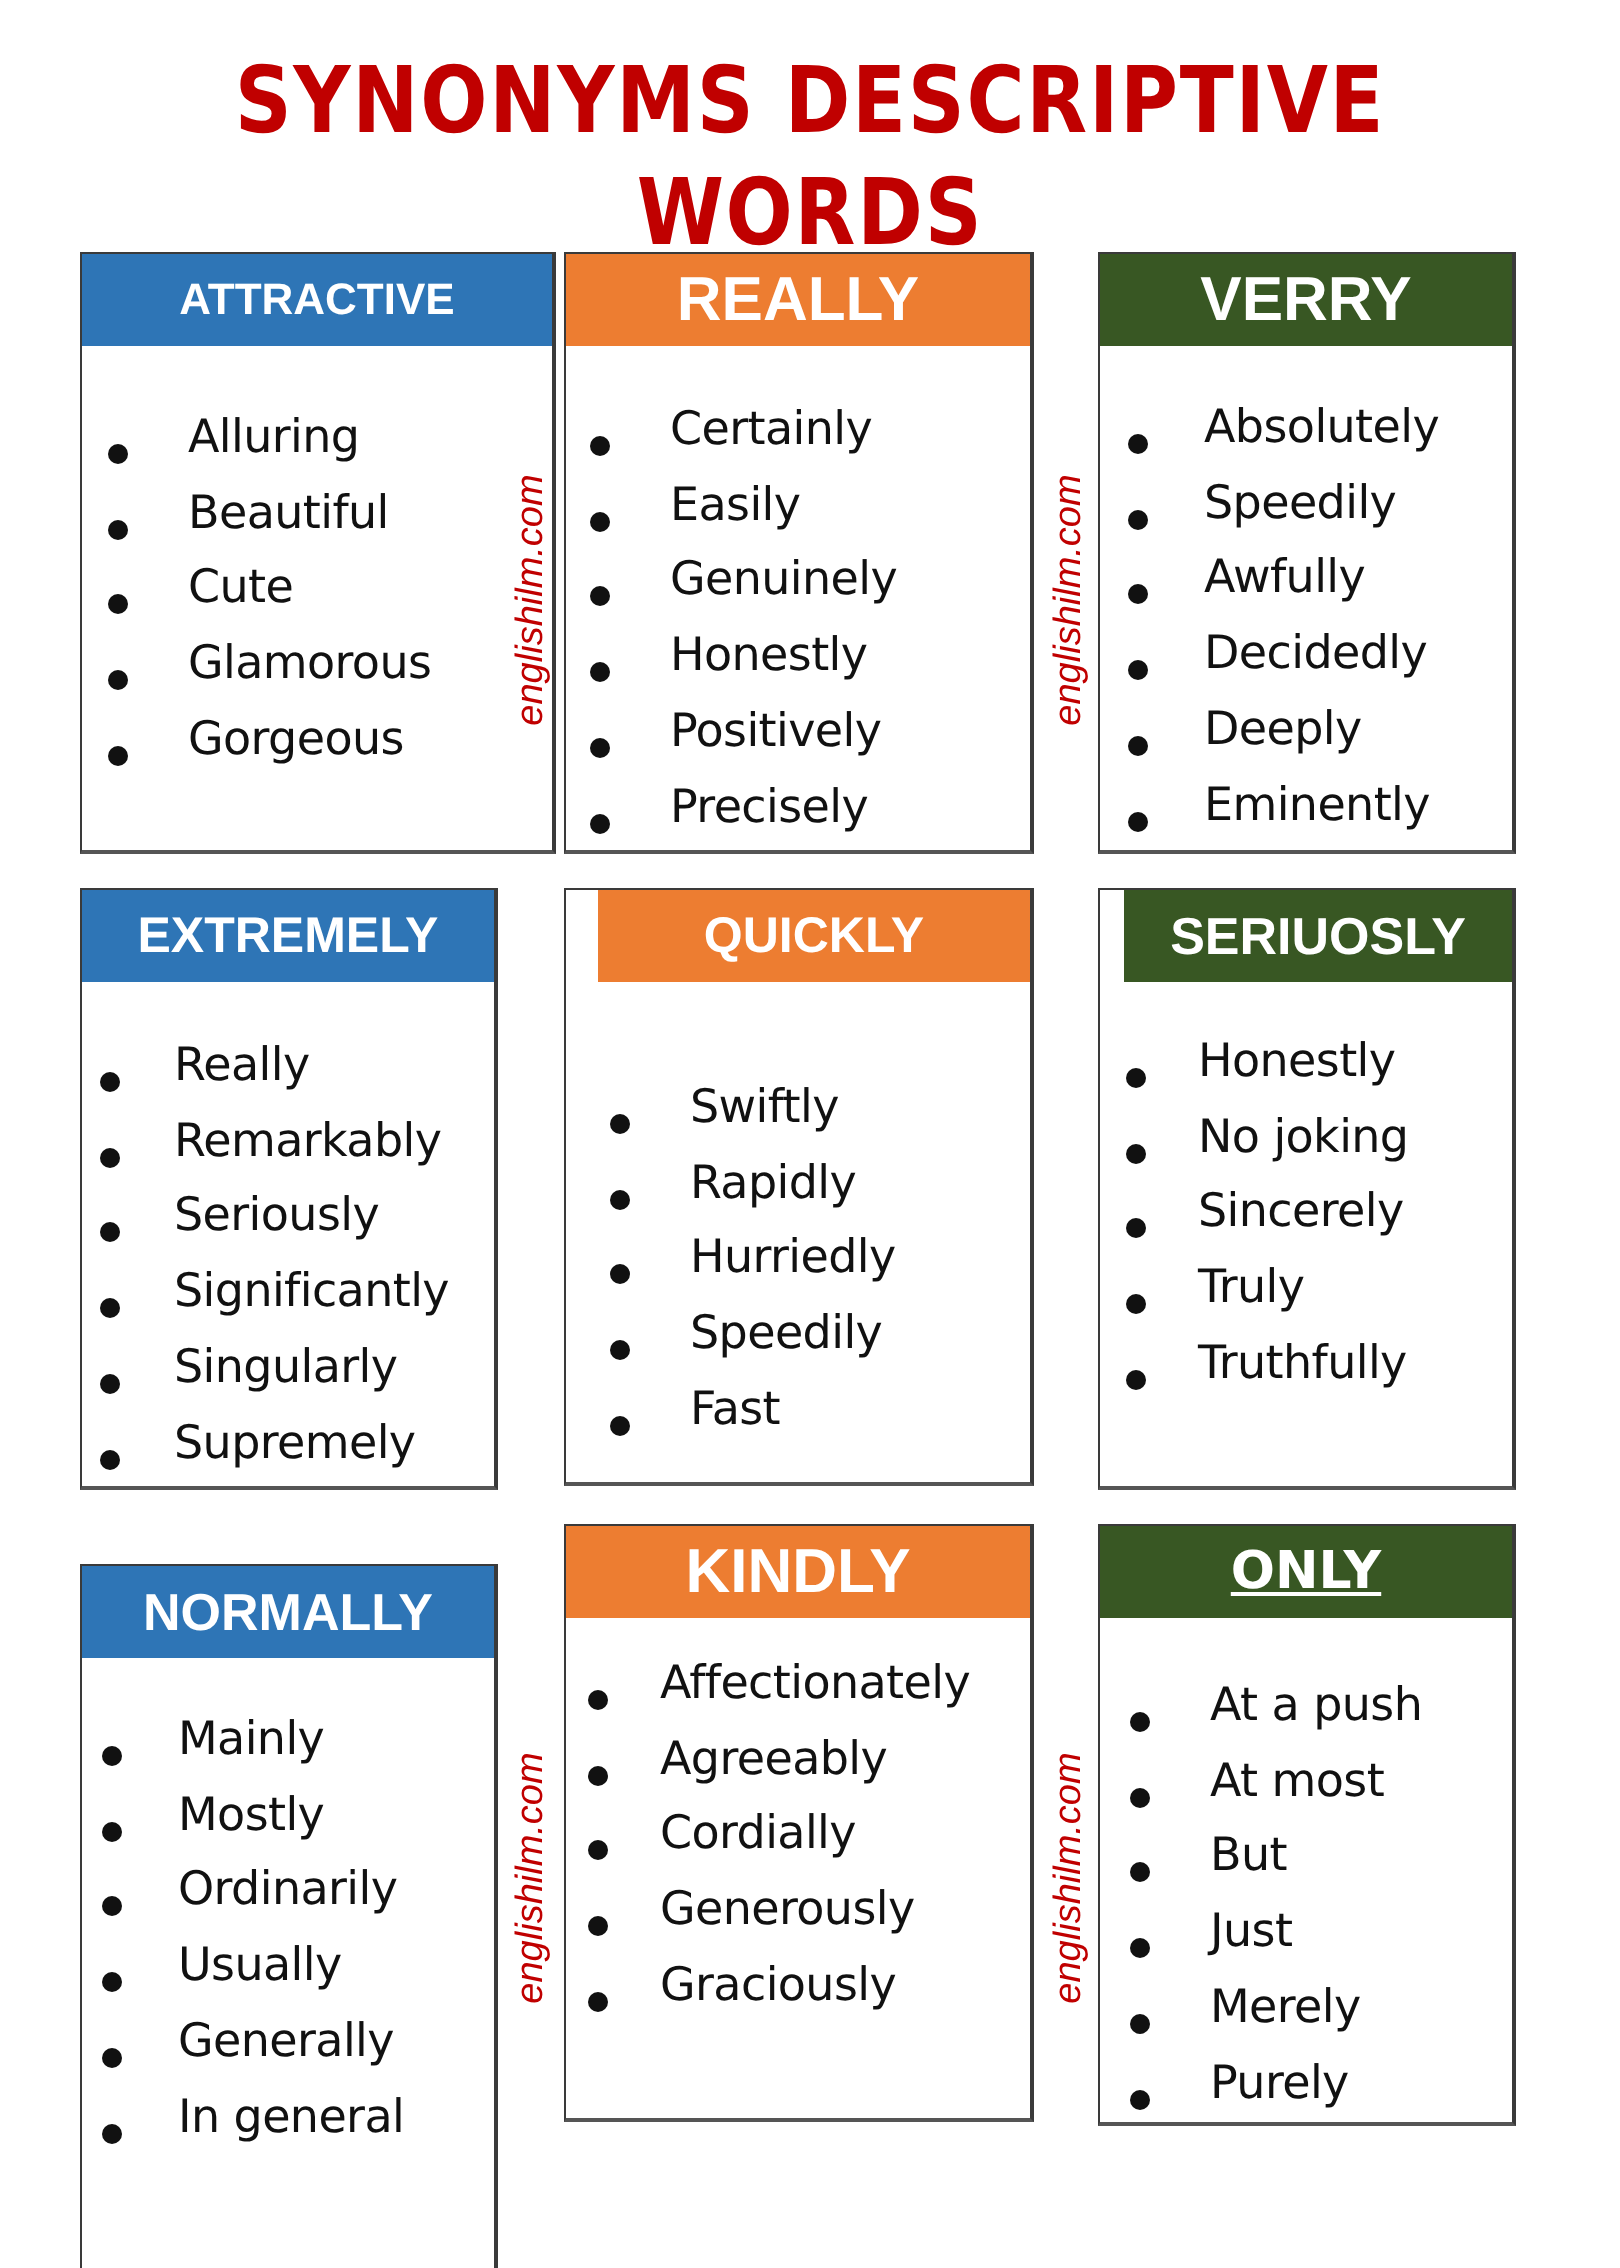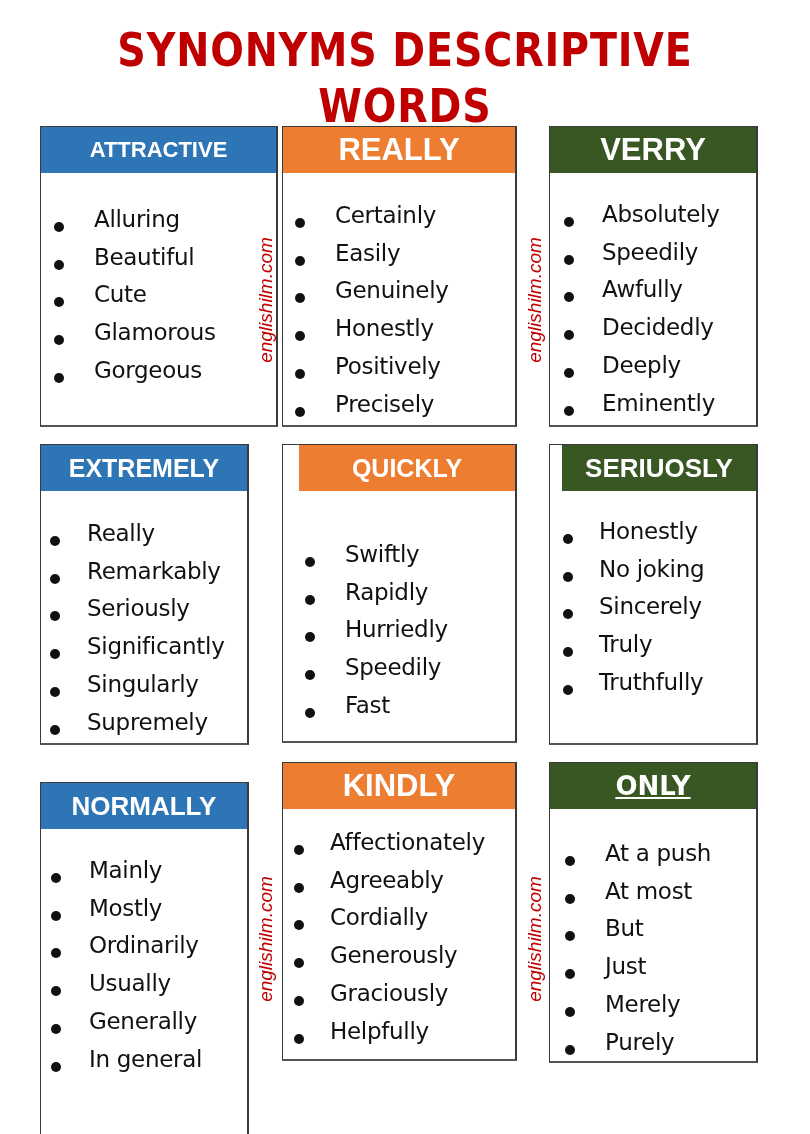--- a/index.html
+++ b/index.html
@@ -254,24 +254,20 @@
         <span>Cordially</span>
       </li>
     <li>
         <span class="bullet" style="margin:0 26px 0 11px;"></span>
         <span>Generously</span>
       </li>
     <li>
         <span class="bullet" style="margin:0 26px 0 11px;"></span>
         <span>Graciously</span>
       </li>
-    <li>
-        <span class="bullet" style="margin:0 26px 0 11px;"></span>
-        <span>Helpfully</span>
-      </li>
   </ul>
 </div>
 
 <div class="card" style="left:549px;top:762px;width:209px;height:301px;">
   <div class="card-head green" style="font-size:26px;font-family:'DejaVu Sans',sans-serif;text-decoration:underline;">ONLY</div>
   <ul class="card-list" style="top:65px;">
     <li>
         <span class="bullet" style="margin:0 30px 0 15px;"></span>
         <span>At a push</span>
       </li>

